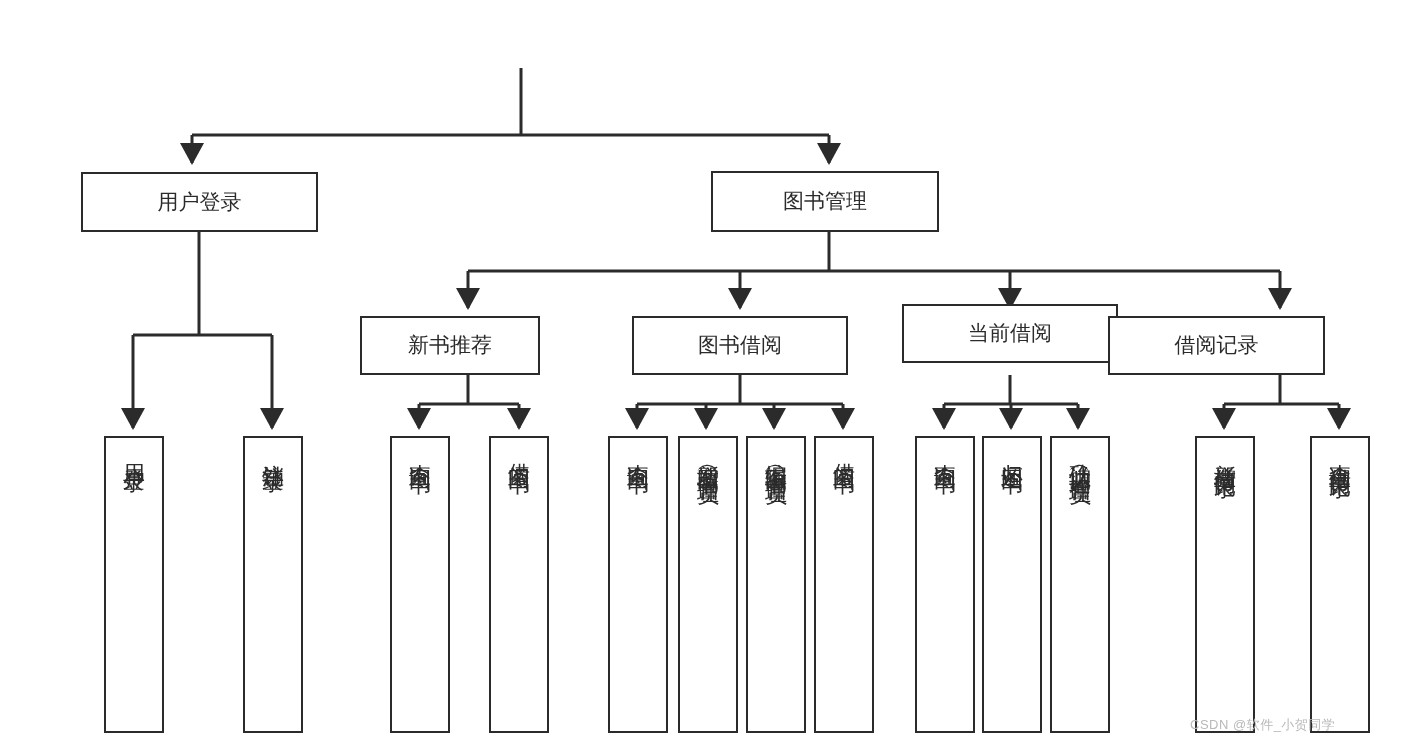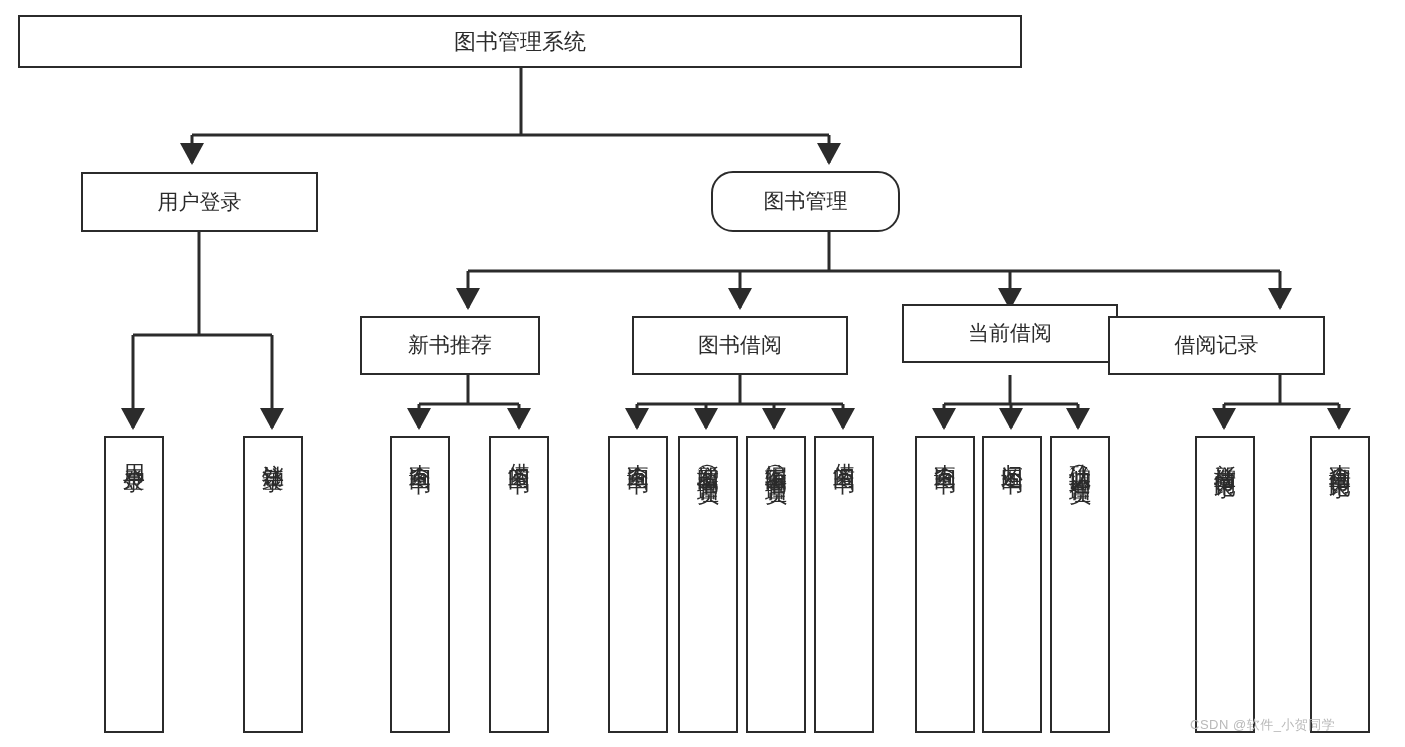--- a/index.html
+++ b/index.html
@@ -118,28 +118,25 @@
       <path d="M 1011 404 L 1011 428" marker-end="url(#arrow)"></path>
       <path d="M 1078 404 L 1078 428" marker-end="url(#arrow)"></path>
 
       <path d="M 1280 375 L 1280 404"></path>
       <path d="M 1224 404 L 1339 404"></path>
       <path d="M 1224 404 L 1224 428" marker-end="url(#arrow)"></path>
       <path d="M 1339 404 L 1339 428" marker-end="url(#arrow)"></path>
     </g>
   </svg>
 
-  <div class="node root horizontal" style="left:18px; top:15px; width:1004px; height:53px;">
-    <span class="node-label">图书管理系统</span>
-  </div>
 
   <div class="node horizontal" style="left:81px; top:172px; width:237px; height:60px;">
     <span class="node-label">用户登录</span>
   </div>
-  <div class="node horizontal" style="left:711px; top:171px; width:189px; height:61px;border-radius:22px;">
+  <div class="node horizontal" style="left:711px; top:171px; width:228px; height:61px;">
     <span class="node-label">图书管理</span>
   </div>
 
   <div class="node horizontal" style="left:360px; top:316px; width:180px; height:59px;">
     <span class="node-label">新书推荐</span>
   </div>
   <div class="node horizontal" style="left:632px; top:316px; width:216px; height:59px;">
     <span class="node-label">图书借阅</span>
   </div>
   <div class="node horizontal" style="left:902px; top:304px; width:216px; height:59px;">

